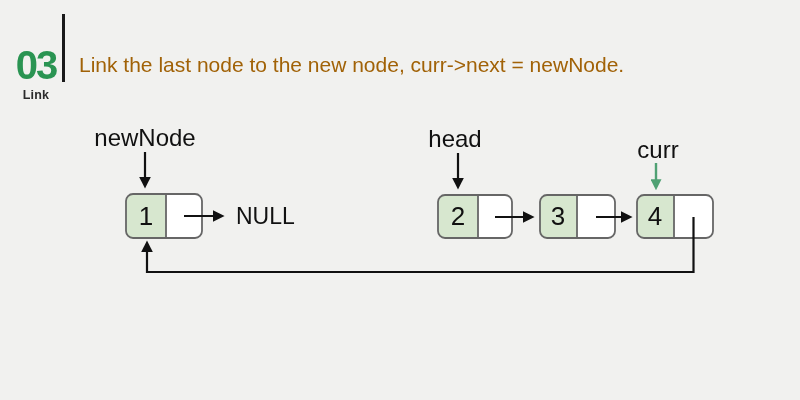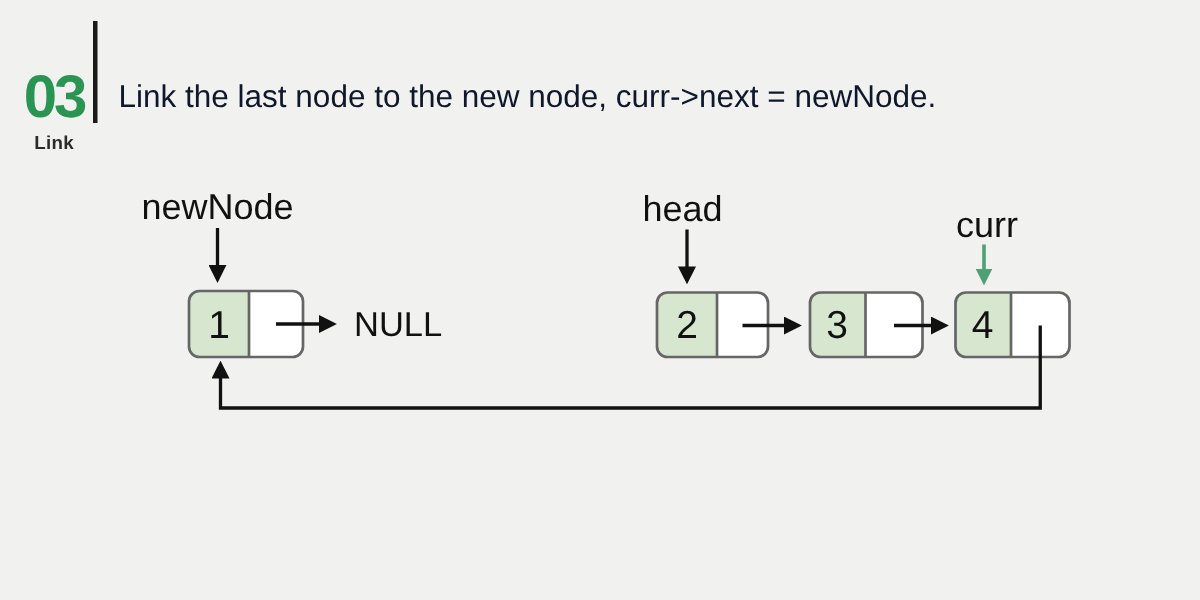--- a/index.html
+++ b/index.html
@@ -27,21 +27,21 @@
     letter-spacing: 0.2px;
   }
   .header-divider {
     position: absolute; left: 62px; top: 14px; width: 3px; height: 68px;
     background: #1a1a1a;
   }
   .title-wrap {
     position: absolute; left: 79px; top: 0; height: 96px; right: 10px;
     display: flex; align-items: center;
   }
-  .title { font-size: 21px; font-weight: 400; color: #0f172a; margin-top: 33px; }
+  .title { font-size: 21px; font-weight: 400; color: #a16207; margin-top: 33px; }
 
   
   .diagram-svg { position: absolute; left: 0; top: 100px; width: 800px; height: 300px; }
   .ptr-label { font-size: 24px; fill: #111; }
   .null-label { font-size: 23px; fill: #111; }
   .node-value { font-size: 26px; fill: #111; }
   .arrow { stroke: #111; stroke-width: 2.2; fill: none; }
   .arrow-green { stroke: #4fa173; stroke-width: 2.4; fill: none; }
   .node-border { fill: none; stroke: #666666; stroke-width: 1.8; }
   .node-div { stroke: #666666; stroke-width: 1.8; }

